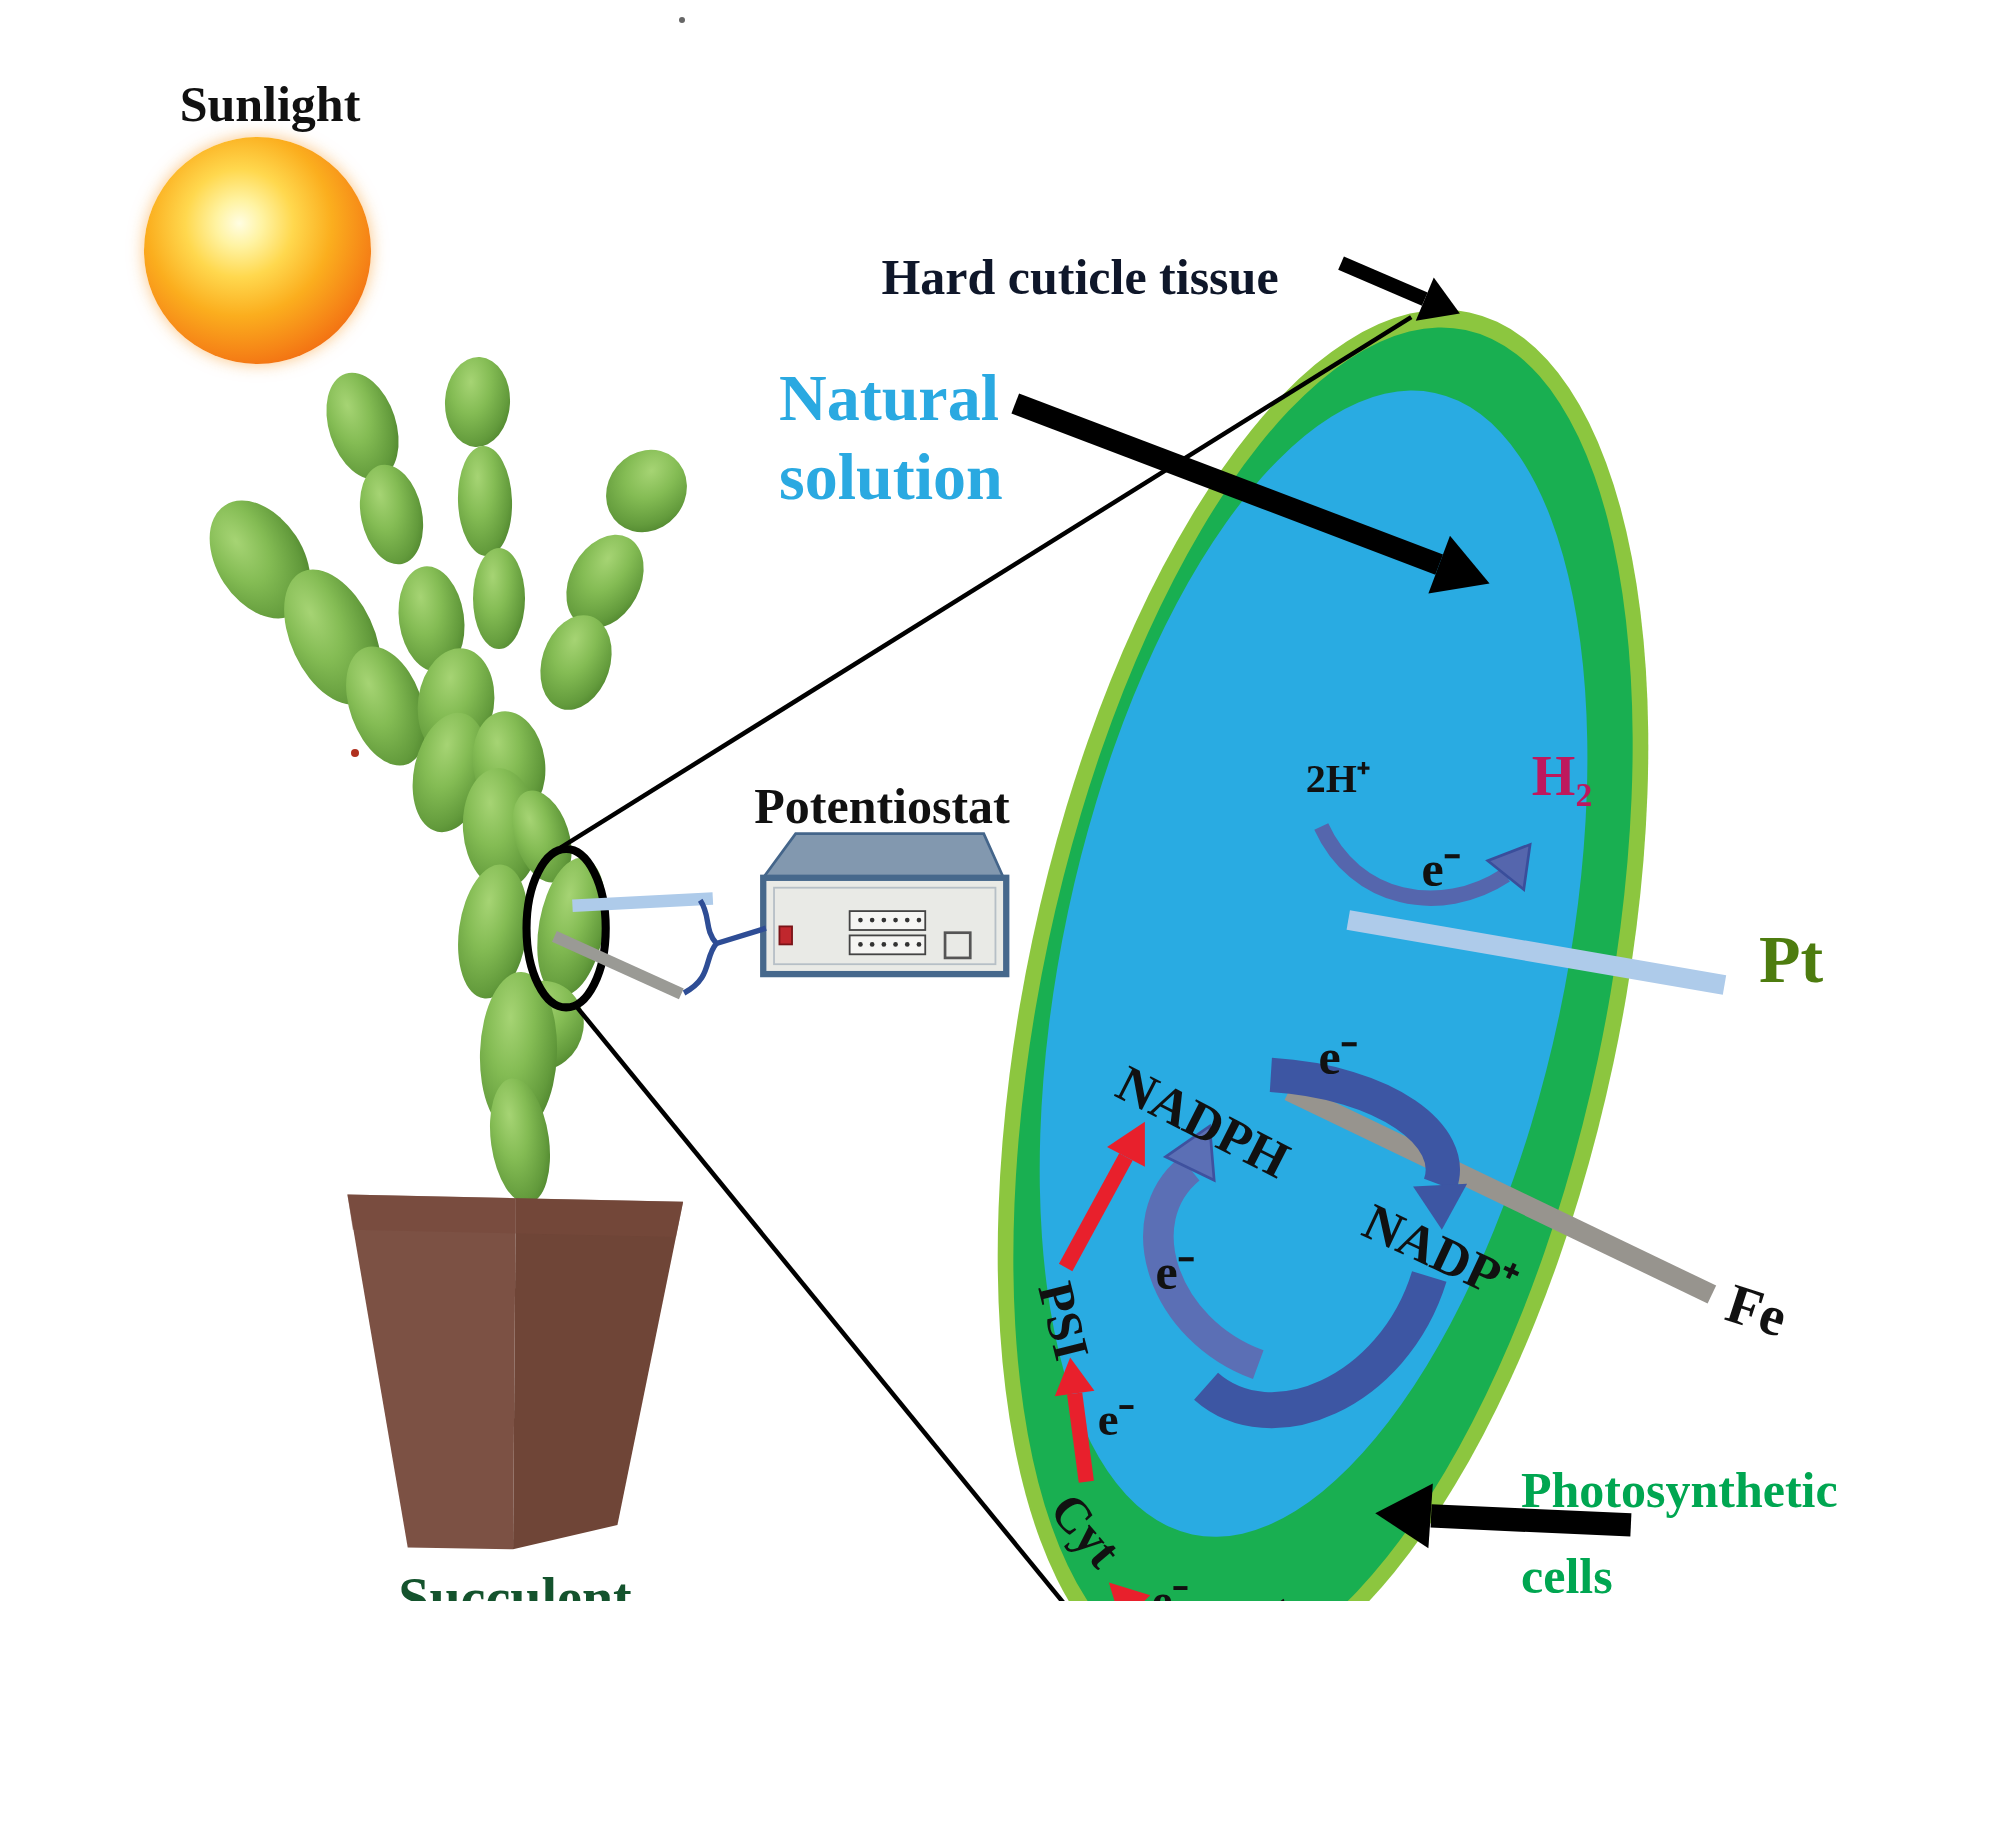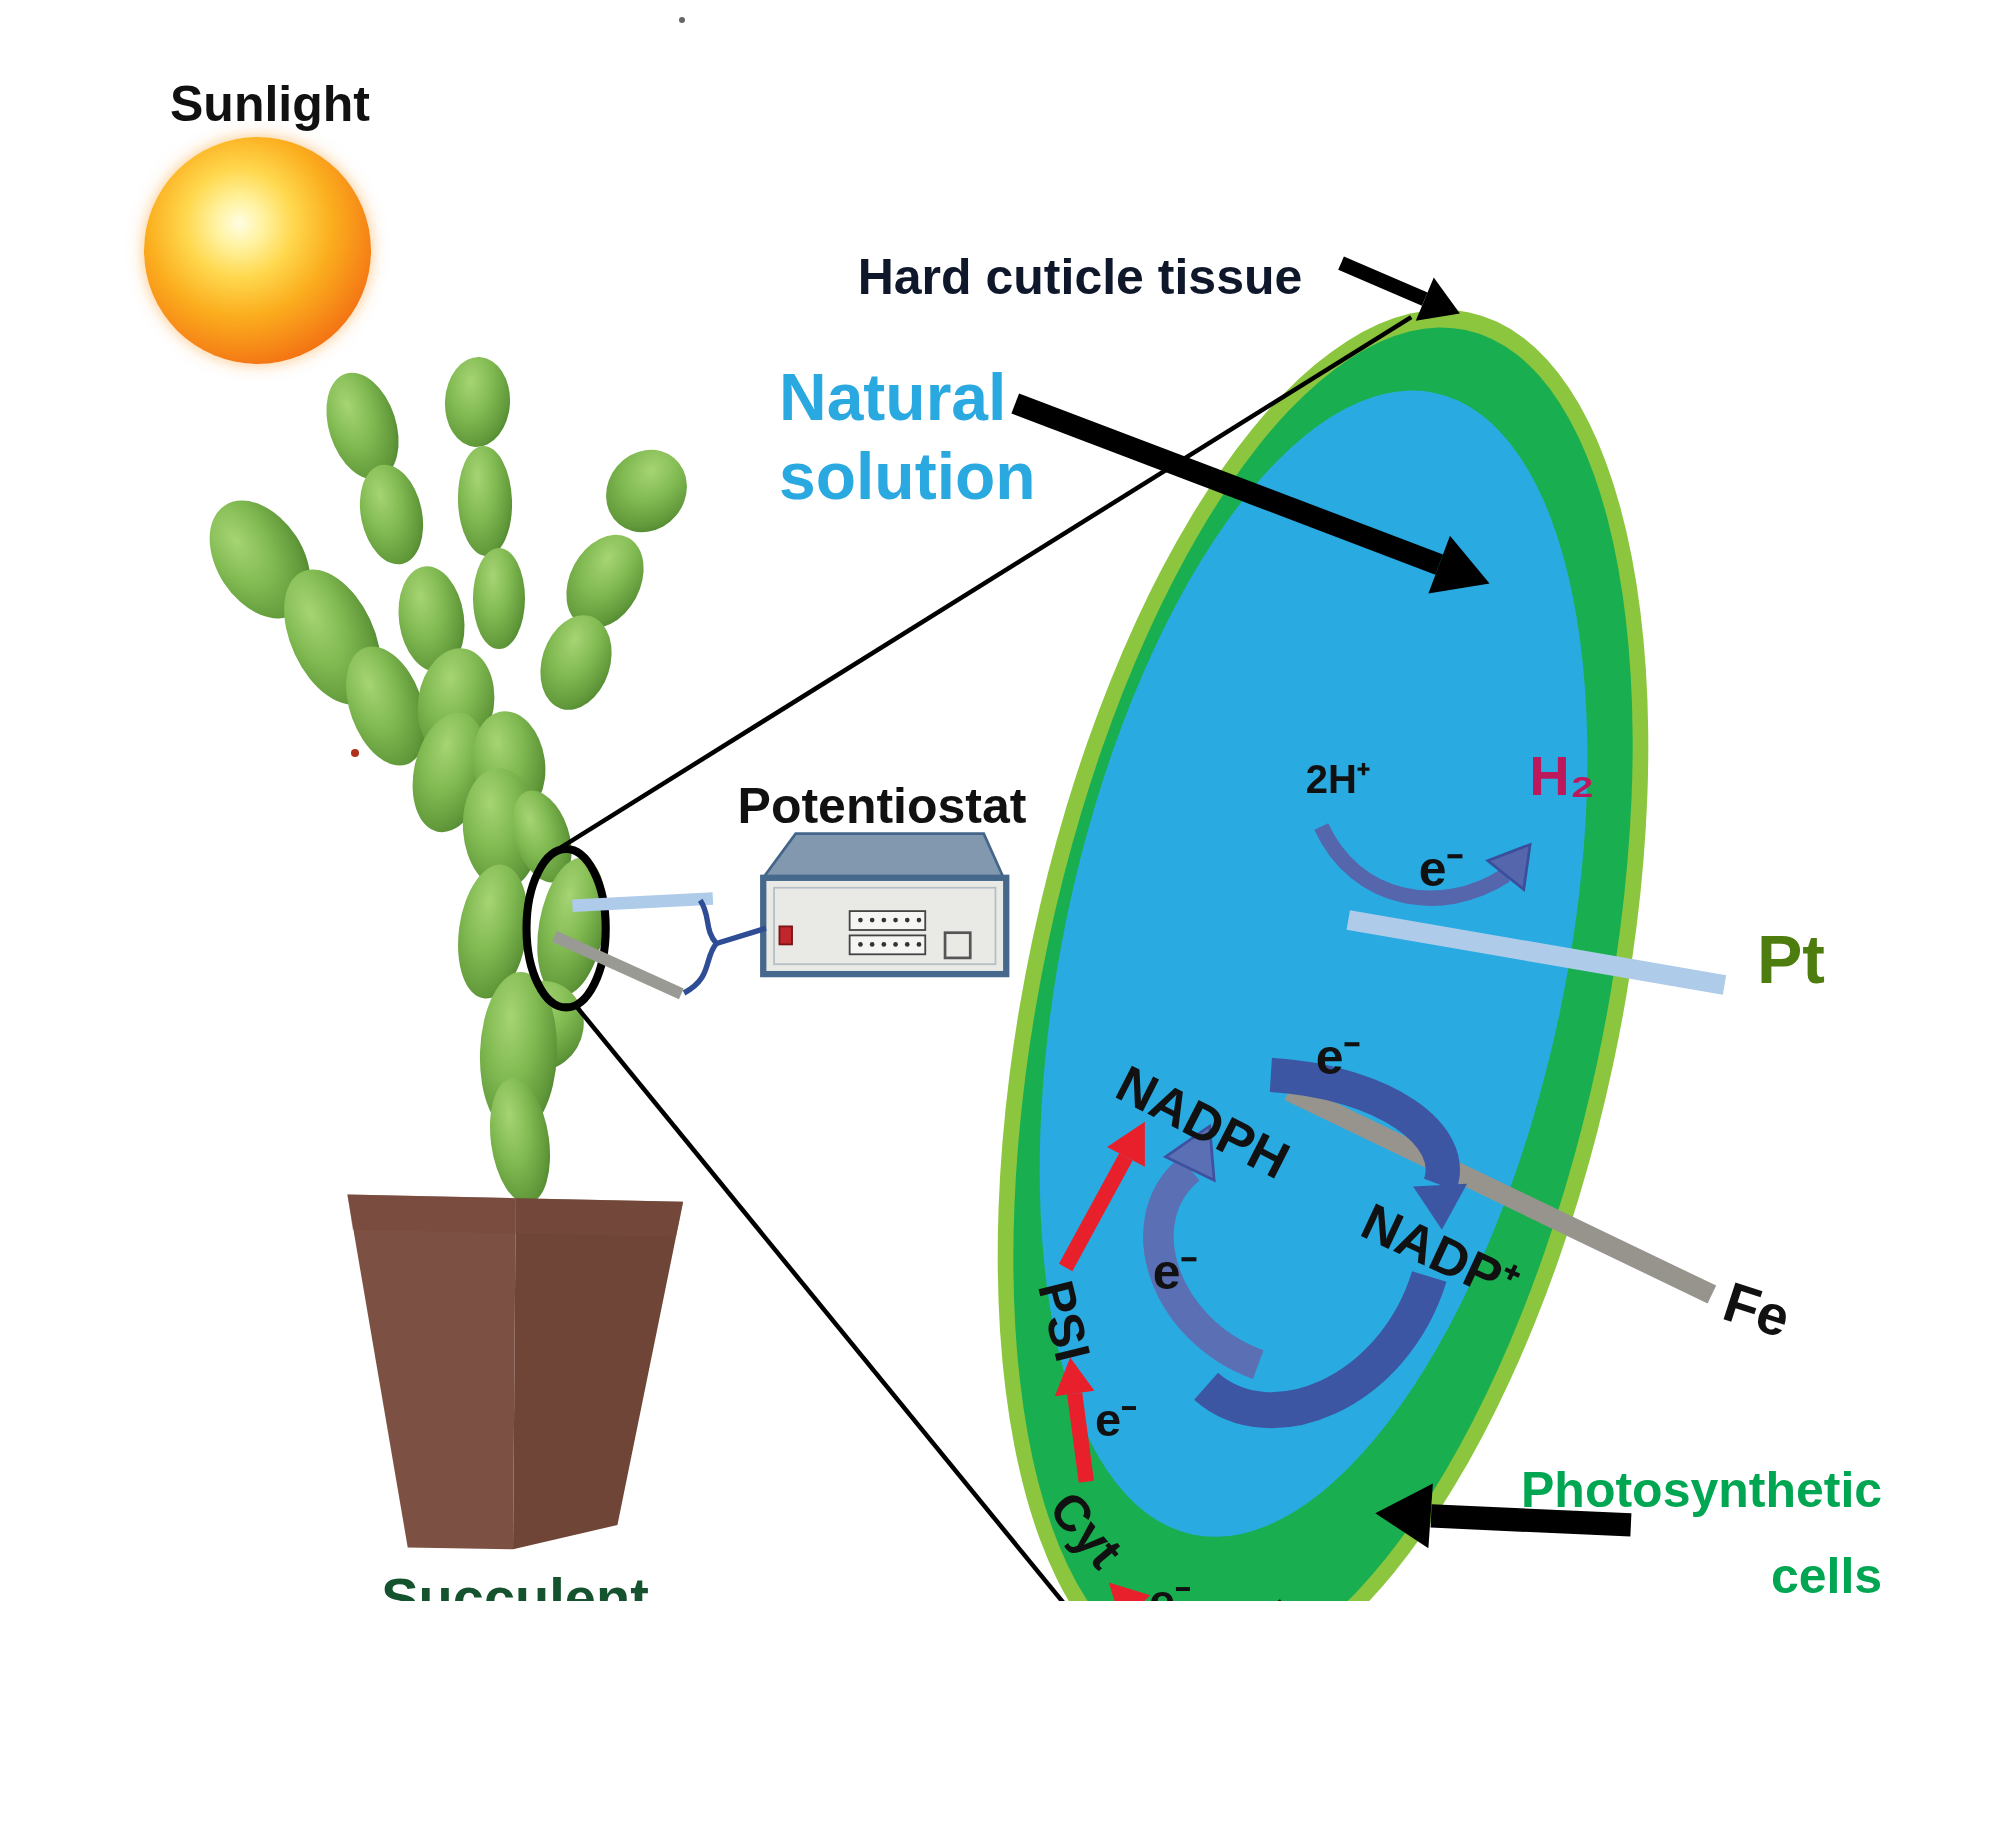--- a/index.html
+++ b/index.html
@@ -1,17 +1,17 @@
 <!DOCTYPE html>
 <html style="font-size:14.4px"><head>
 <meta charset="utf-8">
 <style>
   html,body{margin:0;padding:0;background:#ffffff;}
   #stage{position:relative;width:2008px;height:1601px;overflow:hidden;
-         font-family:Liberation Sans, sans-serif;background:#ffffff;}
+         font-family:Liberation Serif, serif;background:#ffffff;}
   .lbl{position:absolute;font-weight:bold;white-space:nowrap;
        transform:translate(-50%,-50%);line-height:1;}
   .lines{position:absolute;font-weight:bold;white-space:nowrap;}
   .lines div{line-height:79px;}
   #sun{position:absolute;left:144px;top:137px;width:227px;height:227px;border-radius:50%;
        background:radial-gradient(circle at 42% 38%, #fffde2 0%, #fff3a2 12%, #ffd84e 28%,
                   #fbae1e 48%, #f68617 67%, #f0610f 84%, #e84d0e 100%);
        box-shadow:0 0 16px rgba(248,150,30,.55);}
   .leaf{position:absolute;border-radius:50%;
         background:radial-gradient(ellipse at 38% 28%, #a6d474 0%, #84bc54 35%,
@@ -152,21 +152,21 @@
 
   <div class="lbl" style="left:1080px;top:277px;font-size:50px;color:#0f172a;">Hard cuticle tissue</div>
 
   <div class="lines" style="left:779px;top:358px;font-size:66px;color:#2aa9e1;">
     <div>Natural</div>
     <div>solution</div>
   </div>
 
   <div class="lines" style="left:1521px;top:1447px;font-size:50px;color:#00a651;line-height:1;">
     <div style="line-height:86px;">Photosynthetic</div>
-    <div style="line-height:86px;text-align:right;">cells</div>
+    <div style="line-height:86px;">cells</div>
   </div>
 
   <div class="lbl" style="left:1791px;top:959px;font-size:68px;color:#4d7c0f;">Pt</div>
   <div class="lbl" style="left:1757px;top:1310px;font-size:56px;color:#111;transform:translate(-50%,-50%) rotate(18deg);">Fe</div>
 
   <div class="lbl" style="left:1338px;top:779px;font-size:40px;color:#111;">2H⁺</div>
   <div class="lbl" style="left:1562px;top:776px;font-size:56px;color:#be185d;">H₂</div>
 
   <div class="lbl" style="left:1441px;top:869px;font-size:50px;color:#111;">e⁻</div>
   <div class="lbl" style="left:1338px;top:1057px;font-size:50px;color:#111;">e⁻</div>

